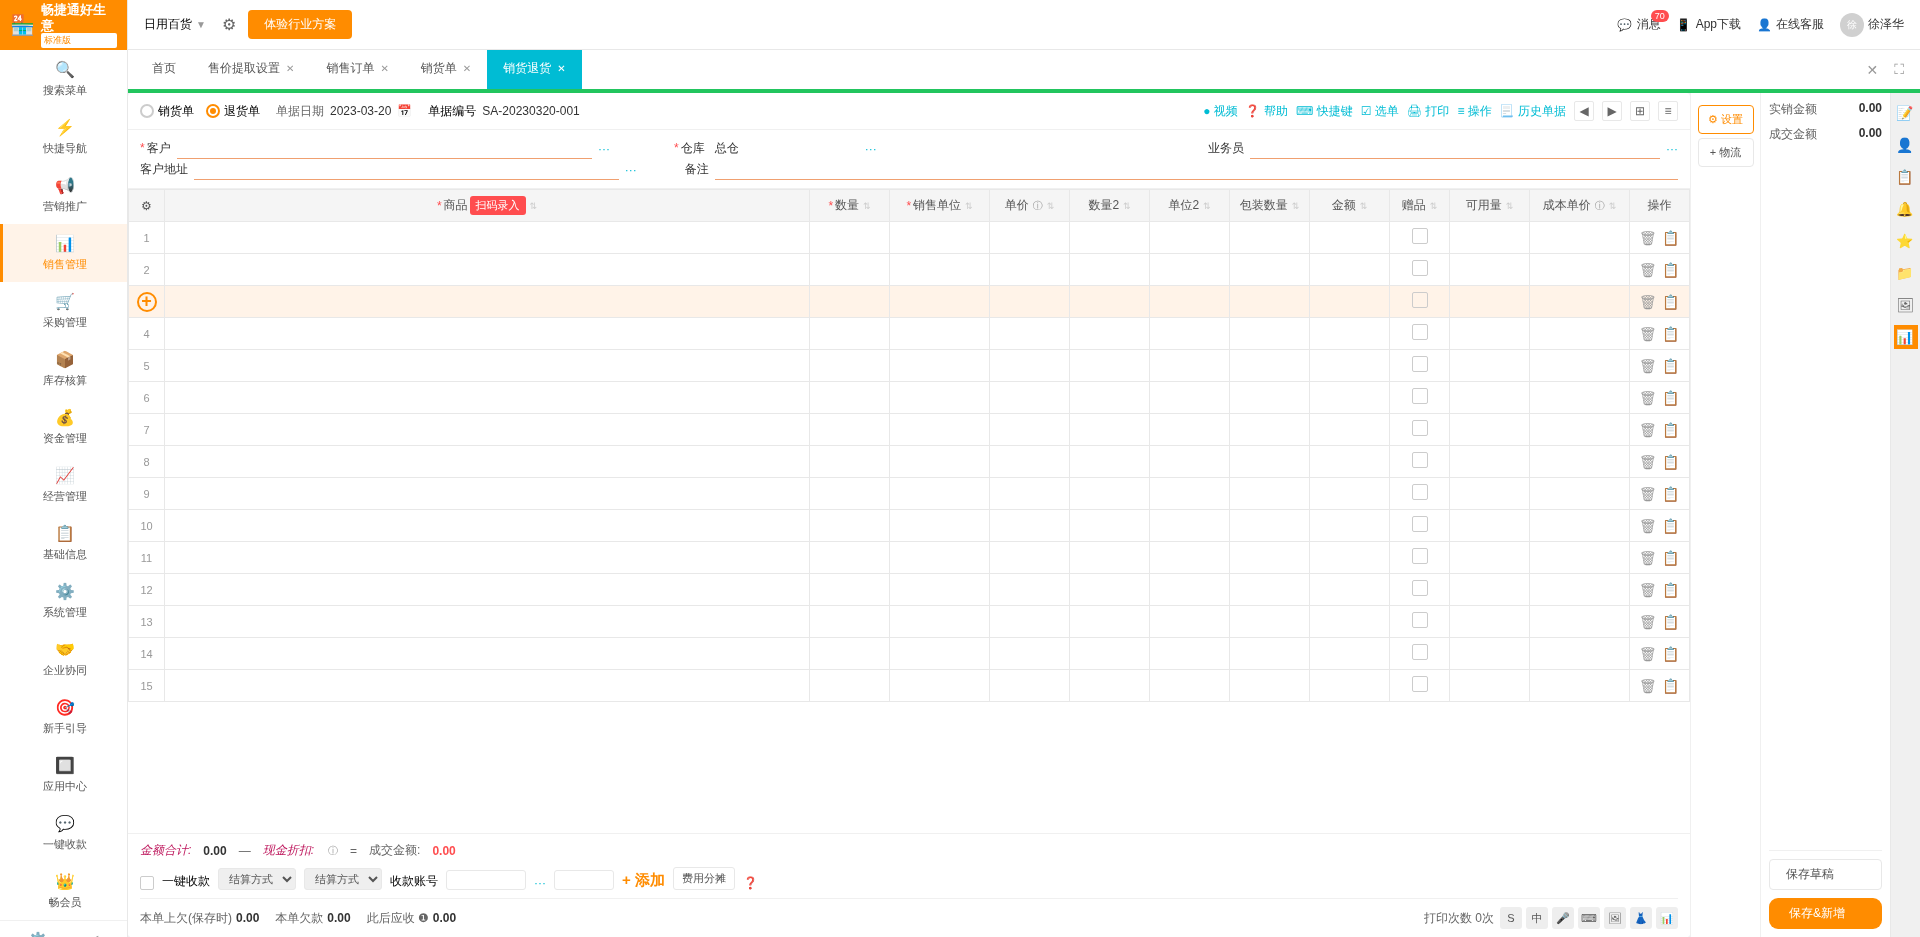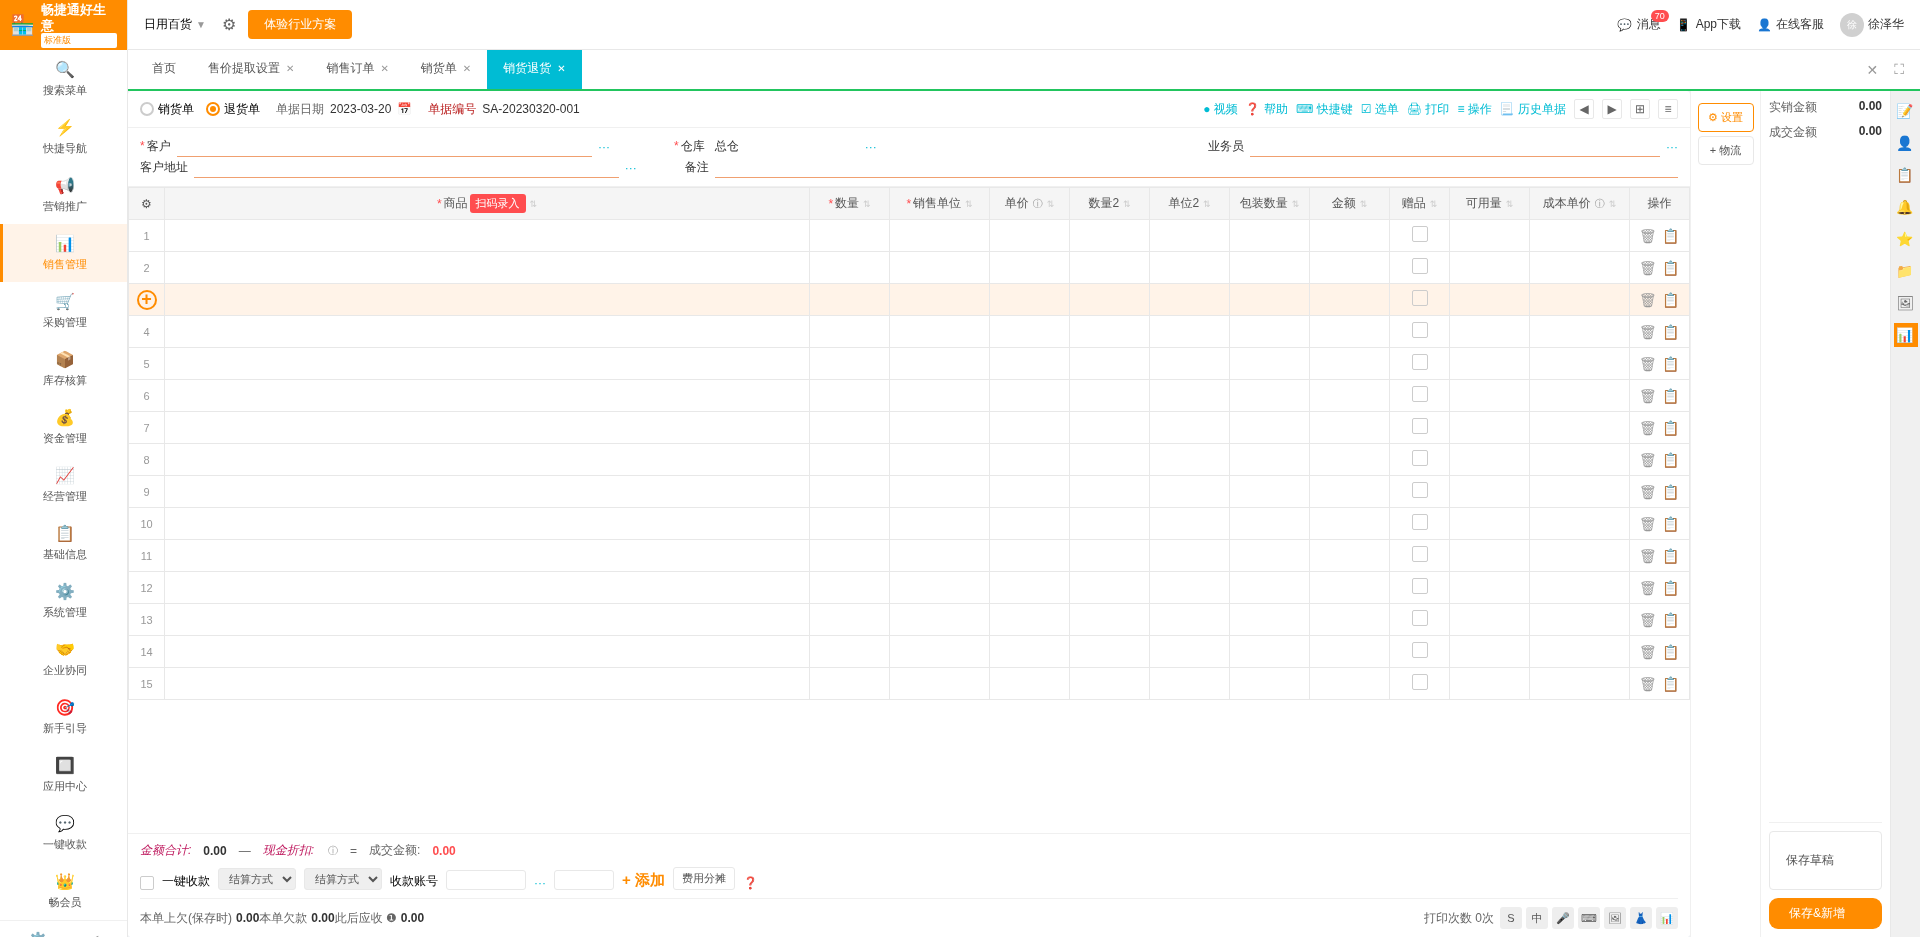--- a/index.html
+++ b/index.html
@@ -27,41 +27,41 @@
     .topbar-trial-btn { background: #ff8c00; color: #fff; border: none; padding: 6px 16px; border-radius: 4px; cursor: pointer; font-size: 12px; }
     .topbar-right { margin-left: auto; display: flex; align-items: center; gap: 16px; }
     .topbar-msg { display: flex; align-items: center; gap: 4px; cursor: pointer; color: #333; font-size: 12px; position: relative; }
     .topbar-badge { background: #ff4d4f; color: #fff; font-size: 9px; border-radius: 8px; padding: 1px 4px; position: absolute; top: -6px; right: -8px; }
     .topbar-app { display: flex; align-items: center; gap: 4px; cursor: pointer; color: #333; }
     .topbar-service { display: flex; align-items: center; gap: 4px; cursor: pointer; color: #333; }
     .topbar-user { display: flex; align-items: center; gap: 4px; cursor: pointer; color: #333; }
     .topbar-avatar { width: 24px; height: 24px; background: #d0d0d0; border-radius: 50%; display: flex; align-items: center; justify-content: center; color: #fff; font-size: 10px; }
 
     
-    .tabs { background: #fff; display: flex; align-items: center; border-bottom: 2px solid #22c55e; padding: 0 8px; }
+    .tabs { background: #fff; display: flex; align-items: center; border-bottom: 4px solid #22c55e; padding: 0 8px; }
     .tab { padding: 10px 16px; cursor: pointer; color: #555; font-size: 12px; border-bottom: 2px solid transparent; display: flex; align-items: center; gap: 6px; white-space: nowrap; }
     .tab.active { color: #fff; background: #00bcd4; border-bottom-color: #00bcd4; }
     .tab-close { font-size: 10px; color: #999; cursor: pointer; }
     .tab-close-btn { margin-left: auto; padding: 8px; cursor: pointer; color: #999; font-size: 14px; }
     .tab-expand-btn { padding: 8px; cursor: pointer; color: #999; font-size: 14px; }
     .main-panel { flex: 1; background: #fff; border-radius: 4px; display: flex; flex-direction: column; overflow: hidden; }
 
     
     .form-header { padding: 8px 12px; border-bottom: 1px solid #f0f0f0; display: flex; align-items: center; gap: 16px; }
     .radio-group { display: flex; align-items: center; gap: 12px; }
     .radio-item { display: flex; align-items: center; gap: 4px; cursor: pointer; }
     .radio-circle { width: 14px; height: 14px; border-radius: 50%; border: 2px solid #ccc; display: flex; align-items: center; justify-content: center; }
     .radio-circle.checked { border-color: #ff8c00; }
     .radio-circle.checked::after { content: ''; width: 6px; height: 6px; background: #ff8c00; border-radius: 50%; }
     .form-date-group { display: flex; align-items: center; gap: 6px; font-size: 12px; }
     .form-date-label { color: #666; }
     .form-date-value { color: #333; }
     .form-date-icon { color: #999; cursor: pointer; }
     .form-id-group { display: flex; align-items: center; gap: 6px; }
-    .form-id-label { color: #b91c1c; }
+    .form-id-label { color: #000000; }
     .form-id-value { color: #333; }
     .form-header-actions { margin-left: auto; display: flex; align-items: center; gap: 8px; font-size: 12px; color: #00bcd4; }
     .form-header-action { cursor: pointer; display: flex; align-items: center; gap: 3px; }
 
     
     .form-fields { padding: 8px 12px; display: flex; flex-wrap: wrap; border-bottom: 1px solid #f0f0f0; }
     .form-field { display: flex; align-items: center; gap: 6px; min-width: 300px; }
     .form-field-label { color: #333; font-size: 12px; white-space: nowrap; }
     .form-field-label.required::before { content: '*'; color: #ff4d4f; margin-right: 2px; }
     .form-field-input { flex: 1; border: none; border-bottom: 1px solid #f0a070; padding: 3px 6px; font-size: 12px; color: #333; outline: none; min-width: 150px; }
@@ -110,27 +110,27 @@
     .footer-equals { color: #666; }
     .footer-deal-label { color: #666; }
     .footer-deal-value { color: #ff4d4f; font-weight: bold; }
     .footer-payment-row { display: flex; align-items: flex-end; gap: 8px; font-size: 12px; }
     .footer-checkbox { width: 14px; height: 14px; border: 1px solid #ccc; border-radius: 2px; display: inline-block; cursor: pointer; }
     .footer-select { border: 1px solid #e8e8e8; padding: 3px 6px; border-radius: 3px; font-size: 11px; color: #555; cursor: pointer; }
     .footer-input { border: 1px solid #e8e8e8; padding: 3px 6px; border-radius: 3px; font-size: 11px; color: #555; width: 80px; }
     .footer-add-btn { color: #ff8c00; cursor: pointer; font-size: 15px; font-weight: bold; }
     .footer-split-btn { background: #fff; border: 1px solid #e8e8e8; padding: 3px 8px; border-radius: 3px; cursor: pointer; font-size: 11px; color: #555; }
     .footer-help-icon { color: #999; cursor: pointer; }
-    .footer-info-row { display: flex; align-items: center; gap: 0; font-size: 12px; color: #666; margin-top: 8px; padding-top: 8px; border-top: 1px solid #f0f0f0; }
+    .footer-info-row { display: flex; align-items: center; gap: 16px; font-size: 12px; color: #666; margin-top: 8px; padding-top: 8px; border-top: 1px solid #f0f0f0; }
     .footer-info-item { display: flex; align-items: center; gap: 4px; }
     .footer-info-value { color: #333; font-weight: bold; }
     .footer-info-icon-row { margin-left: auto; display: flex; align-items: center; gap: 6px; }
     .footer-sb-icons { display: flex; align-items: center; gap: 4px; }
     .footer-sb-icon { width: 22px; height: 22px; background: #eee; border-radius: 3px; display: flex; align-items: center; justify-content: center; font-size: 11px; color: #555; cursor: pointer; }
-    .bottom-save-draft { background: #fff; border: 1px solid #e8e8e8; padding: 20px 16px; border-radius: 4px; cursor: pointer; font-size: 12px; color: #555; display: flex; align-items: center; gap: 4px; }
+    .bottom-save-draft { background: #fff; border: 1px solid #e8e8e8; padding: 6px 16px; border-radius: 4px; cursor: pointer; font-size: 12px; color: #555; display: flex; align-items: center; gap: 4px; }
     .bottom-save-new { background: #ff8c00; color: #fff; border: none; padding: 7px 20px; border-radius: 4px; cursor: pointer; font-size: 12px; display: flex; align-items: center; gap: 4px; }
 
     
     .right-panel { width: 30px; background: #f0f0f0; display: flex; flex-direction: column; align-items: center; gap: 8px; padding: 8px 0; border-left: 1px solid #e8e8e8; }
     .rp-icon { width: 24px; height: 24px; display: flex; align-items: center; justify-content: center; cursor: pointer; color: #666; font-size: 14px; }
 
     .input-cell { width: 100%; border: none; background: transparent; outline: none; text-align: center; font-size: 12px; }
     
     .th-container { display: flex; align-items: center; justify-content: center; gap: 2px; }
     .ha-nav-btn { width: 20px; height: 20px; border: 1px solid #e8e8e8; border-radius: 2px; display: flex; align-items: center; justify-content: center; cursor: pointer; color: #666; }

